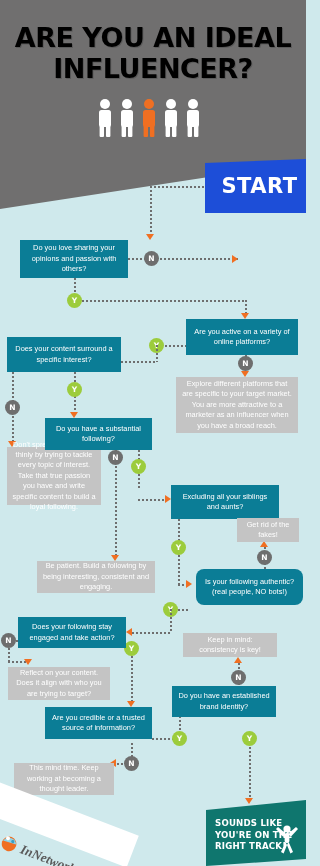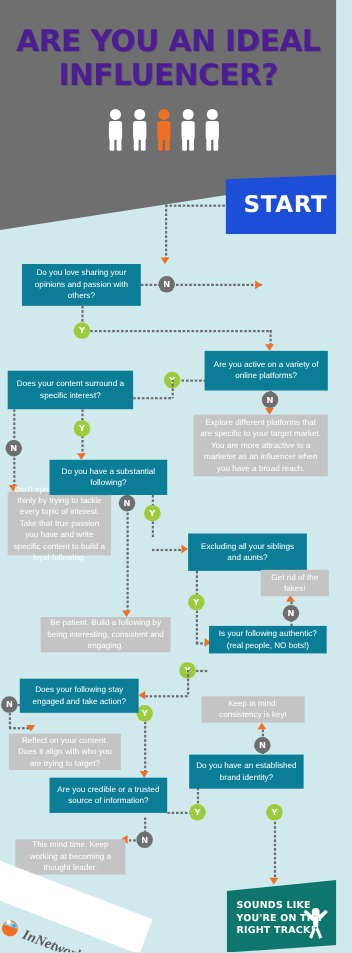--- a/index.html
+++ b/index.html
@@ -17,21 +17,21 @@
   }
 
   
   .header-bg {
     position: absolute; left: 0; top: 0; width: 306px; height: 215px;
     background: #706f6f;
     clip-path: polygon(0 0, 306px 0, 306px 162px, 0 209px);
   }
   .title {
     position: absolute; left: 0; top: 22px; width: 306px;
-    text-align: center; color: #4c1d95;
+    text-align: center; color: #000000;
     font-family: "DejaVu Sans", sans-serif;
     font-weight: bold; font-size: 27px; line-height: 31px;
     letter-spacing: -0.5px;
     text-shadow: 1px 1px 0 rgba(0,0,0,.18);
   }
   .title .l2 { display: block; }
   .people {
     position: absolute; left: 0; top: 98px; width: 306px;
     text-align: center;
   }
@@ -318,21 +318,21 @@
   </div>
 
   <div class="box a" style="left:37px;  top:561px; width:118px; height:32px;">
     <span>Be patient. Build a following by being interesting, consistent and engaging.</span>
   </div>
 
   <div class="box a" style="left:237px; top:518px; width:62px;  height:24px;">
     <span>Get rid of the fakes!</span>
   </div>
 
-  <div class="box q" style="left:190px; top:569px; width:107px; height:25px;">
+  <div class="box q" style="left:196px; top:569px; width:107px; height:36px;border-radius:8px;">
     <span>Is your following authentic? (real people, NO bots!)</span>
   </div>
 
   <div class="box a" style="left:8px;   top:667px; width:102px; height:33px;">
     <span>Reflect on your content. Does it align with who you are trying to target?</span>
   </div>
 
   <div class="box q" style="left:18px;  top:617px; width:108px; height:31px;">
     <span>Does your following stay engaged and take action?</span>
   </div>

